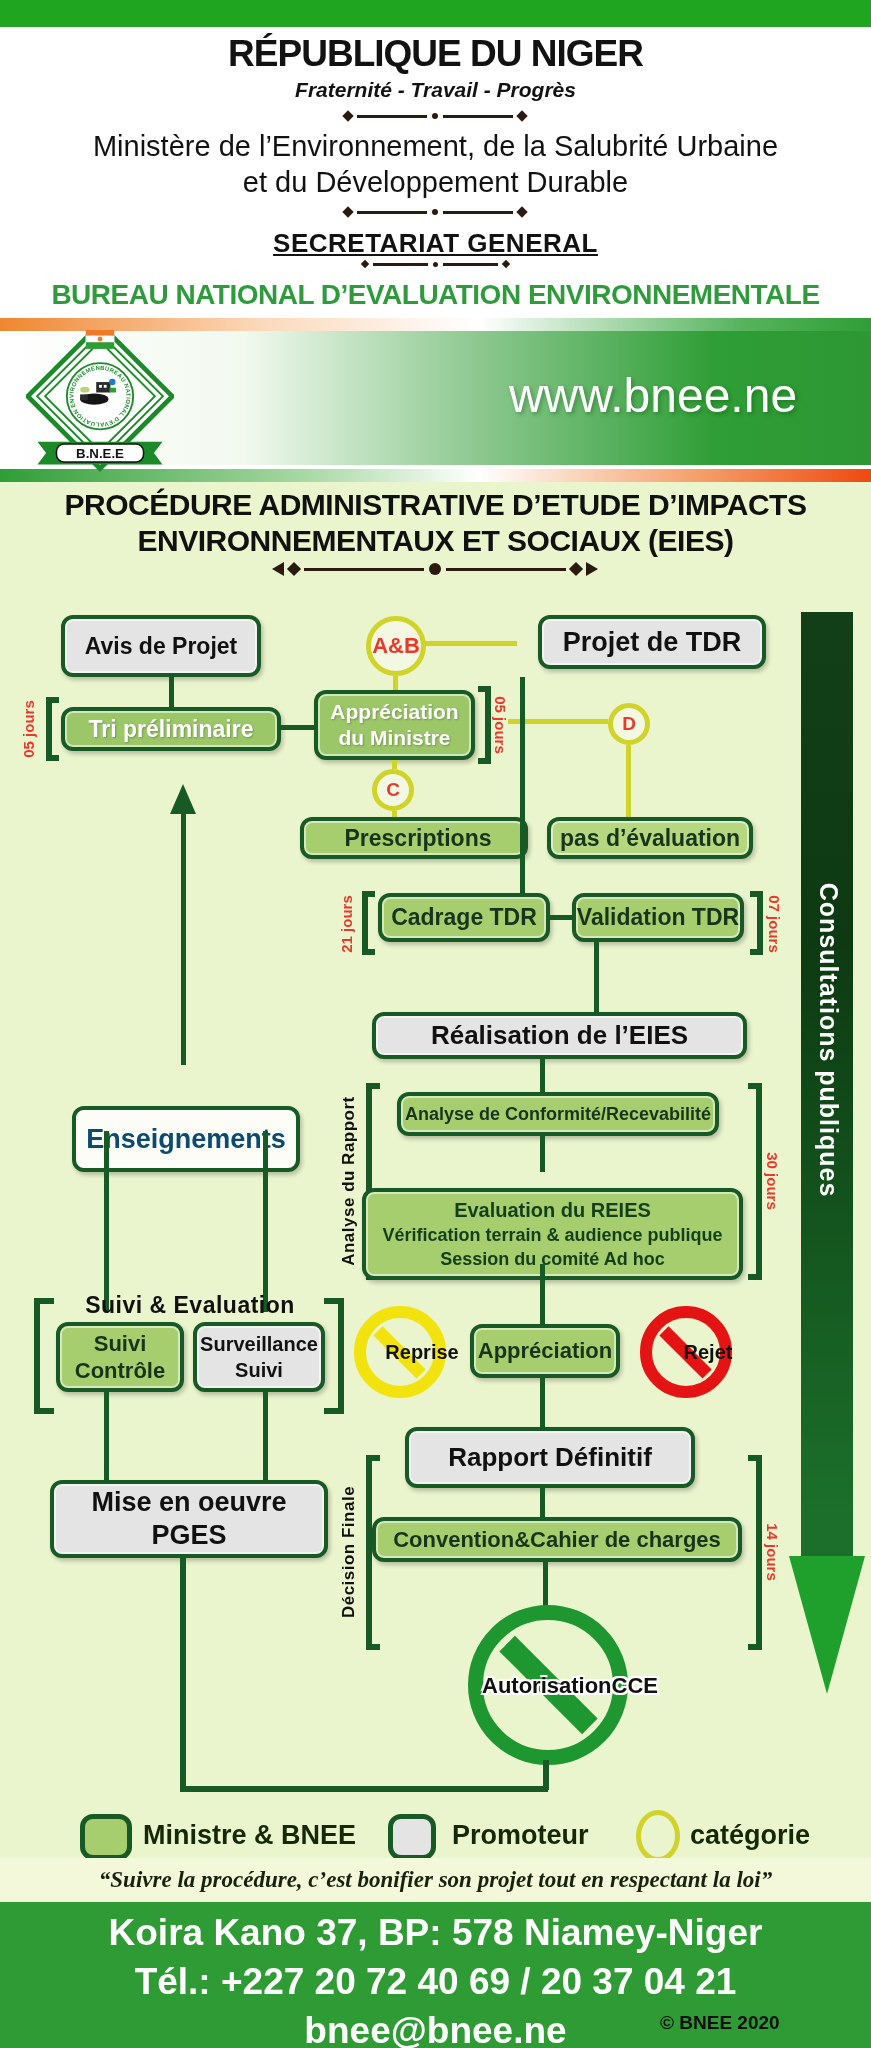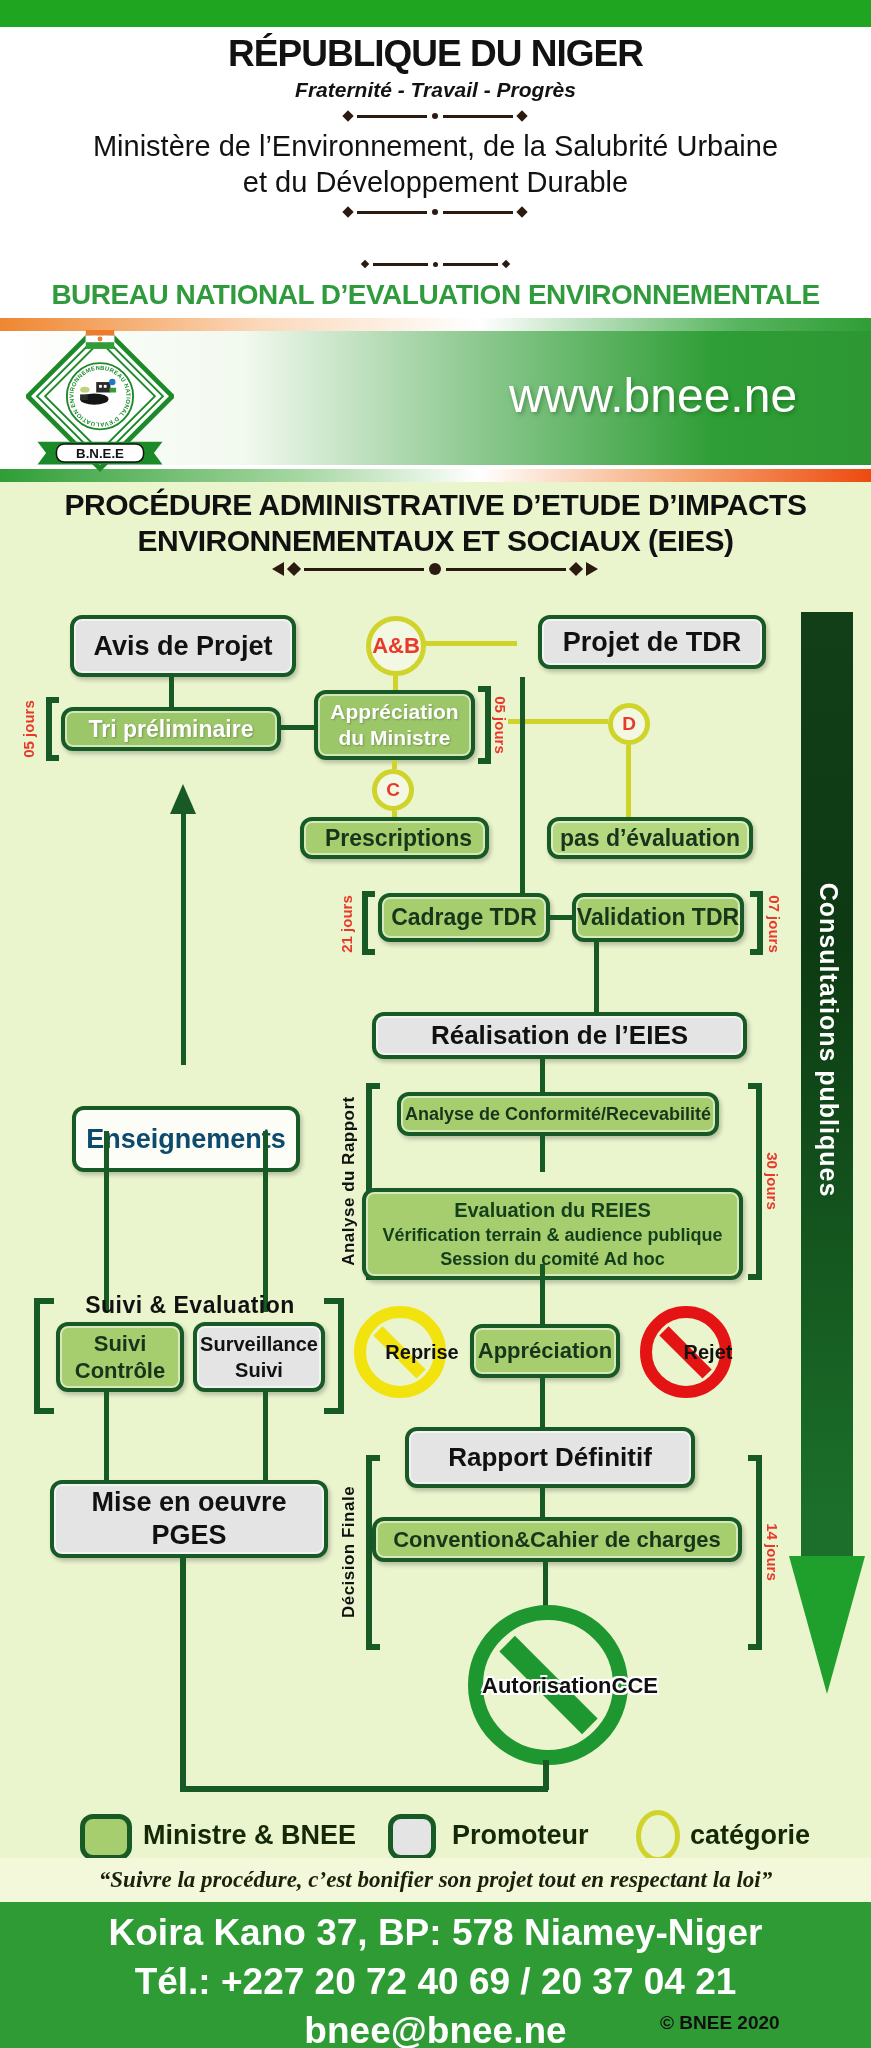--- a/index.html
+++ b/index.html
@@ -90,20 +90,21 @@
   </div>
   <div class="abs ctr h-min" style="top:130px;">Ministère de l’Environnement, de la Salubrité Urbaine</div>
   <div class="abs ctr h-min" style="top:166px;">et du Développement Durable</div>
   <div class="abs orn" style="left:325px;top:208px;width:220px;">
     <span class="dmd"></span>
       <span class="ln" style="width:70px;"></span>
       <span class="dot" style="width:6px;height:6px;"></span>
       <span class="ln" style="width:70px;"></span>
       <span class="dmd"></span>
   </div>
+  <div class="abs ctr h-sec" style="top:228px;">SECRETARIAT GENERAL</div>
   <div class="abs orn" style="left:350px;top:261px;width:170px;">
     <span class="dmd" style="width:6px;height:6px;"></span>
       <span class="ln" style="width:55px;"></span>
       <span class="dot" style="width:5px;height:5px;"></span>
       <span class="ln" style="width:55px;"></span>
       <span class="dmd" style="width:6px;height:6px;"></span>
   </div>
   <div class="abs ctr h-bur" style="top:279px;">BUREAU NATIONAL D’EVALUATION ENVIRONNEMENTALE</div>
 
   <div class="abs strip-top" style="left:0;top:318px;width:871px;height:13px;"></div>
@@ -156,21 +157,21 @@
       <span class="dot" style="width:12px;height:12px;"></span>
       <span class="ln" style="width:120px;"></span>
     <span class="dmd" style="width:10px;height:10px;"></span>
       <span class="tri-r"></span>
   </div>
 
   <div class="abs c-shaft" style="left:801px;top:612px;width:52px;height:945px;"></div>
   <div class="abs c-head" style="left:789px;top:1556px;"></div>
   <span class="pin c-text rot90" style="left:828px;top:1040px;">Consultations publiques</span>
 
-  <div class="abs box b-gray" style="left:70px;top:615px;width:226px;height:62px;font-size:27px;">Avis de Projet</div>
+  <div class="abs box b-gray" style="left:61px;top:615px;width:200px;height:62px;font-size:23px;">Avis de Projet</div>
   <div class="abs box b-gray" style="left:538px;top:615px;width:228px;height:54px;font-size:27px;">Projet de TDR</div>
   <div class="abs ylh" style="left:424px;top:641px;width:93px;height:5px;"></div>
   <div class="abs cat" style="left:366px;top:616px;width:60px;height:60px;font-size:22px;">
     <span>A&amp;B</span>
   </div>
   <div class="abs ylv" style="left:393px;top:676px;width:5px;height:14px;"></div>
   <div class="abs vline" style="left:169px;top:677px;width:5px;height:30px;"></div>
 
   <div class="abs brk-l" style="left:46px;top:697px;width:13px;height:64px;"></div>
   <span class="pin rlab rotm90" style="left:28px;top:729px;">05 jours</span>
@@ -183,21 +184,21 @@
   <div class="abs cat" style="left:608px;top:703px;width:42px;height:42px;font-size:19px;">
     <span>D</span>
   </div>
   <div class="abs ylv" style="left:626px;top:745px;width:5px;height:72px;"></div>
   <div class="abs ylv" style="left:392px;top:760px;width:5px;height:9px;"></div>
   <div class="abs cat" style="left:372px;top:769px;width:42px;height:42px;font-size:19px;">
     <span>C</span>
   </div>
   <div class="abs ylv" style="left:392px;top:811px;width:5px;height:6px;"></div>
 
-  <div class="abs box b-grn" style="left:300px;top:817px;width:189px;height:42px;font-size:23px;padding-left:8px;">Prescriptions</div>
+  <div class="abs box b-grn" style="left:300px;top:817px;width:228px;height:42px;font-size:23px;padding-left:8px;">Prescriptions</div>
   <div class="abs box b-grn2" style="left:547px;top:817px;width:206px;height:42px;font-size:23px;">pas d’évaluation</div>
   <div class="abs vline" style="left:520px;top:677px;width:5px;height:221px;"></div>
 
   <div class="abs uphead" style="left:170px;top:784px;"></div>
   <div class="abs vline" style="left:181px;top:812px;width:5px;height:253px;"></div>
 
   <div class="abs brk-l" style="left:362px;top:891px;width:13px;height:64px;"></div>
   <span class="pin rlab rotm90" style="left:346px;top:924px;">21 jours</span>
   <div class="abs box b-grn" style="left:378px;top:893px;width:172px;height:49px;font-size:23px;">Cadrage TDR</div>
   <div class="abs hline" style="left:550px;top:915px;width:22px;height:5px;"></div>

